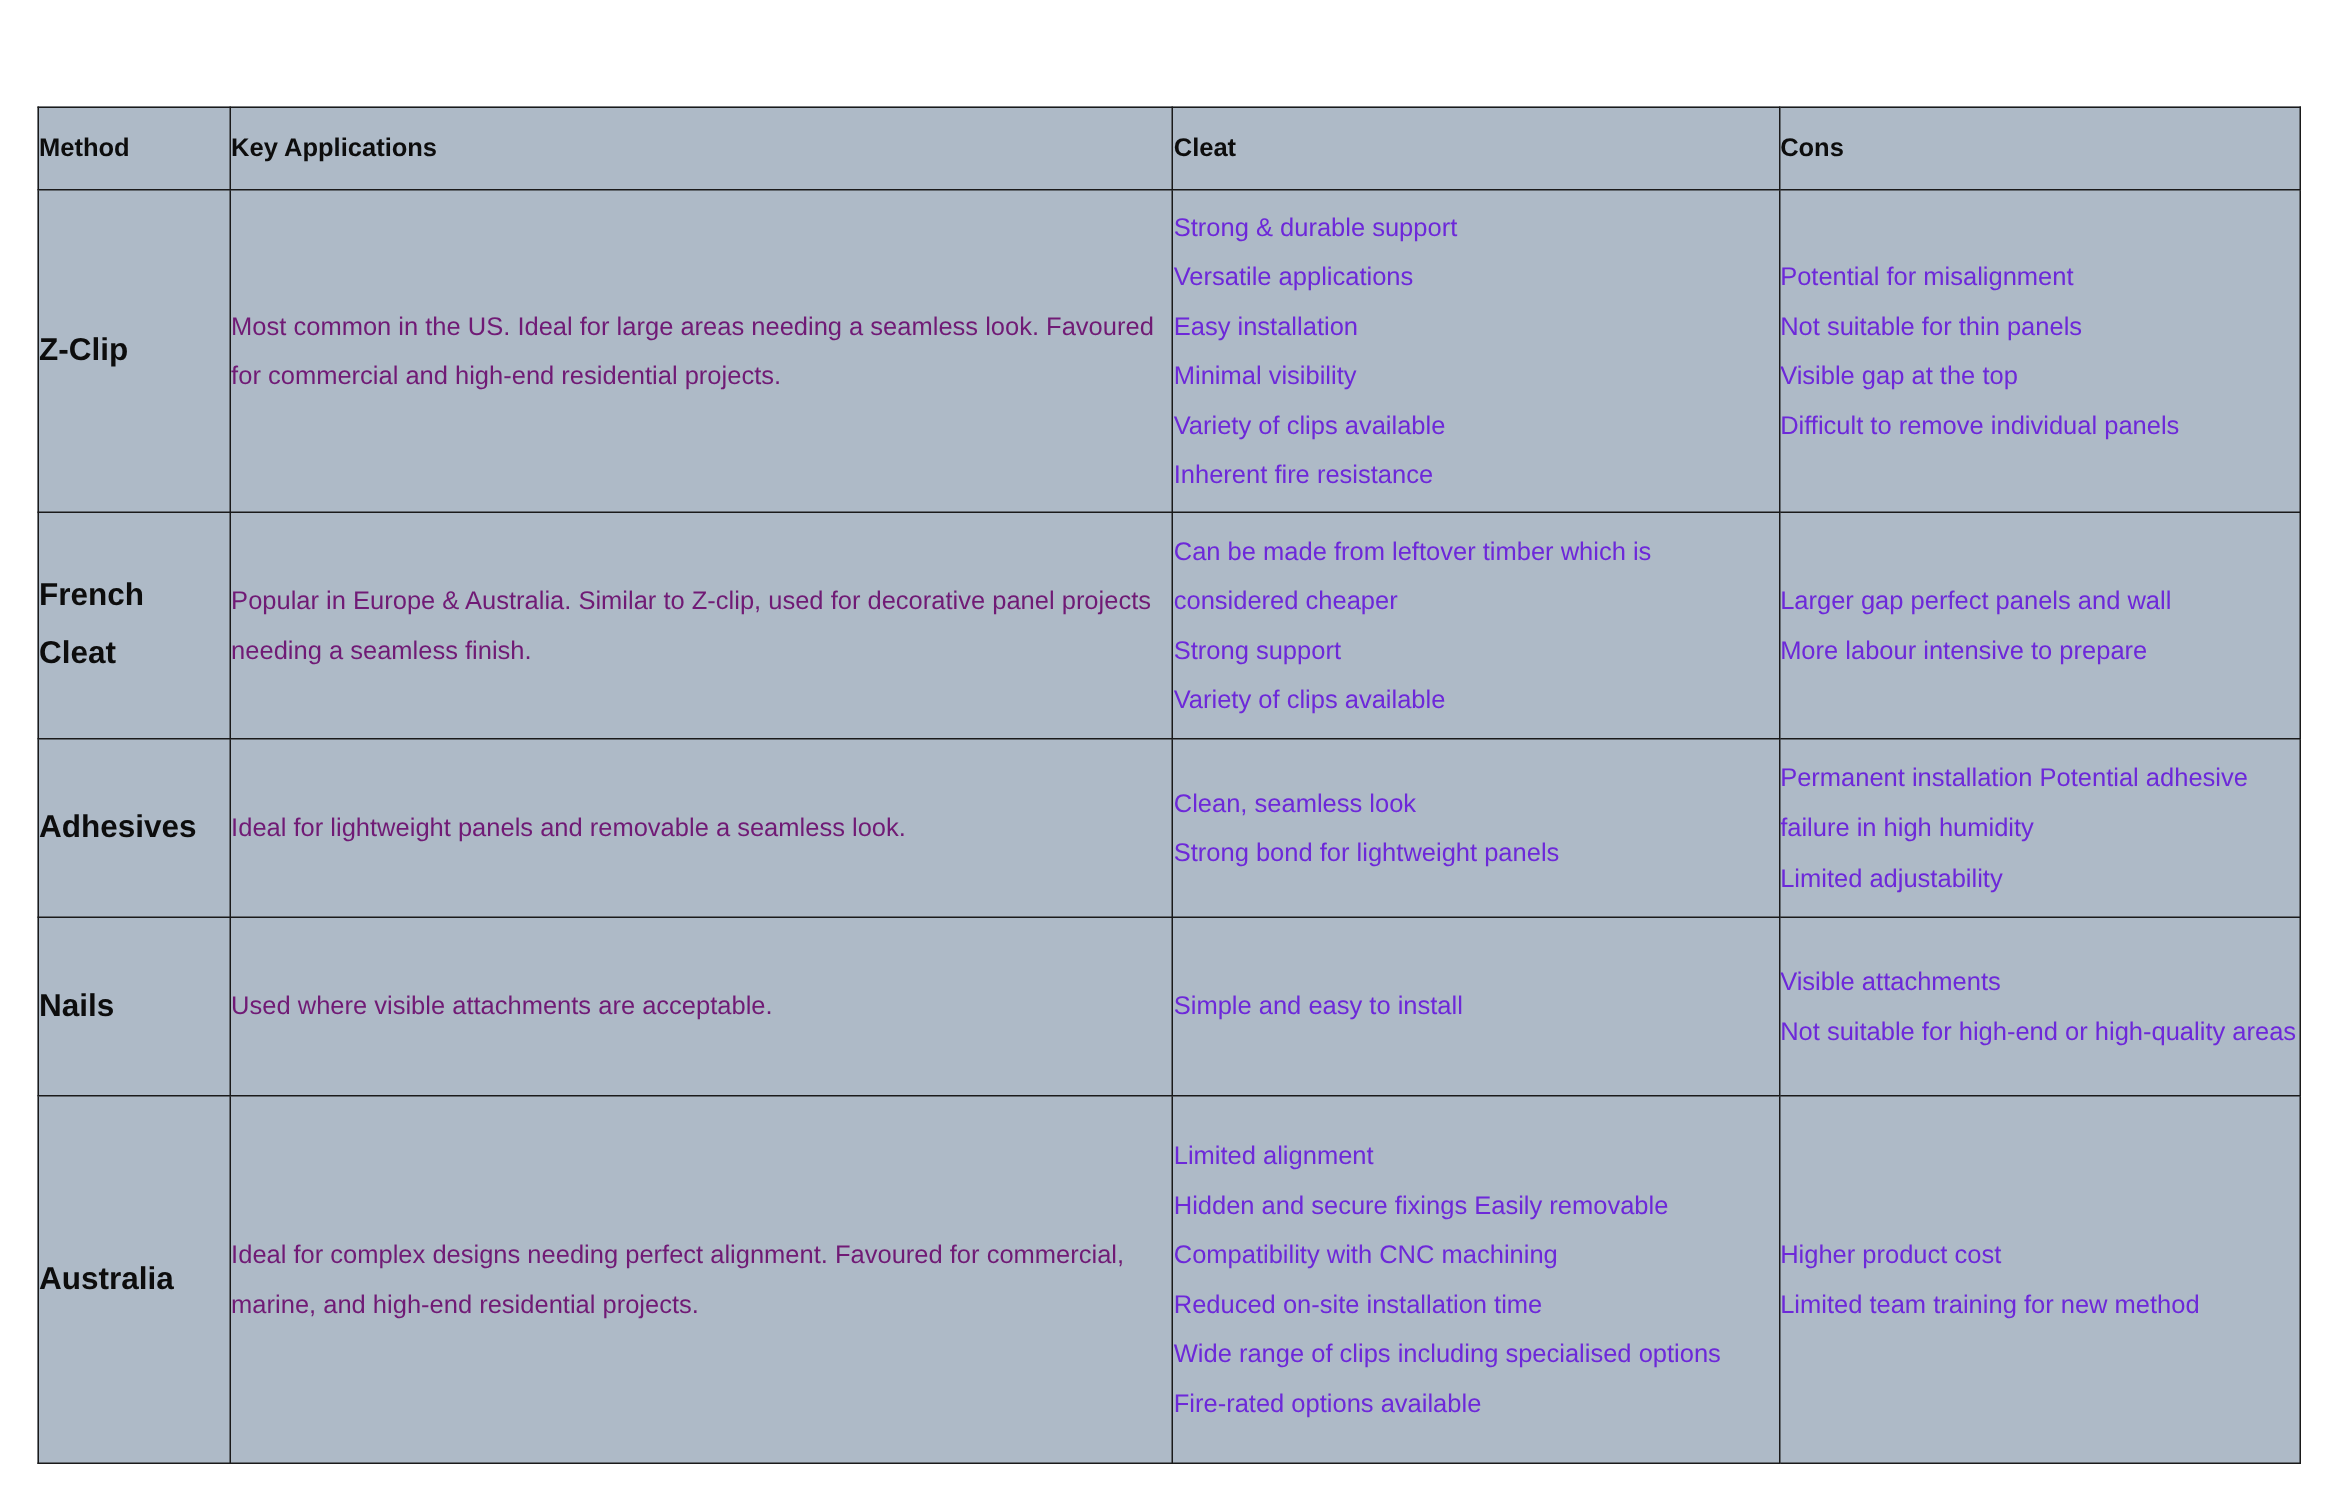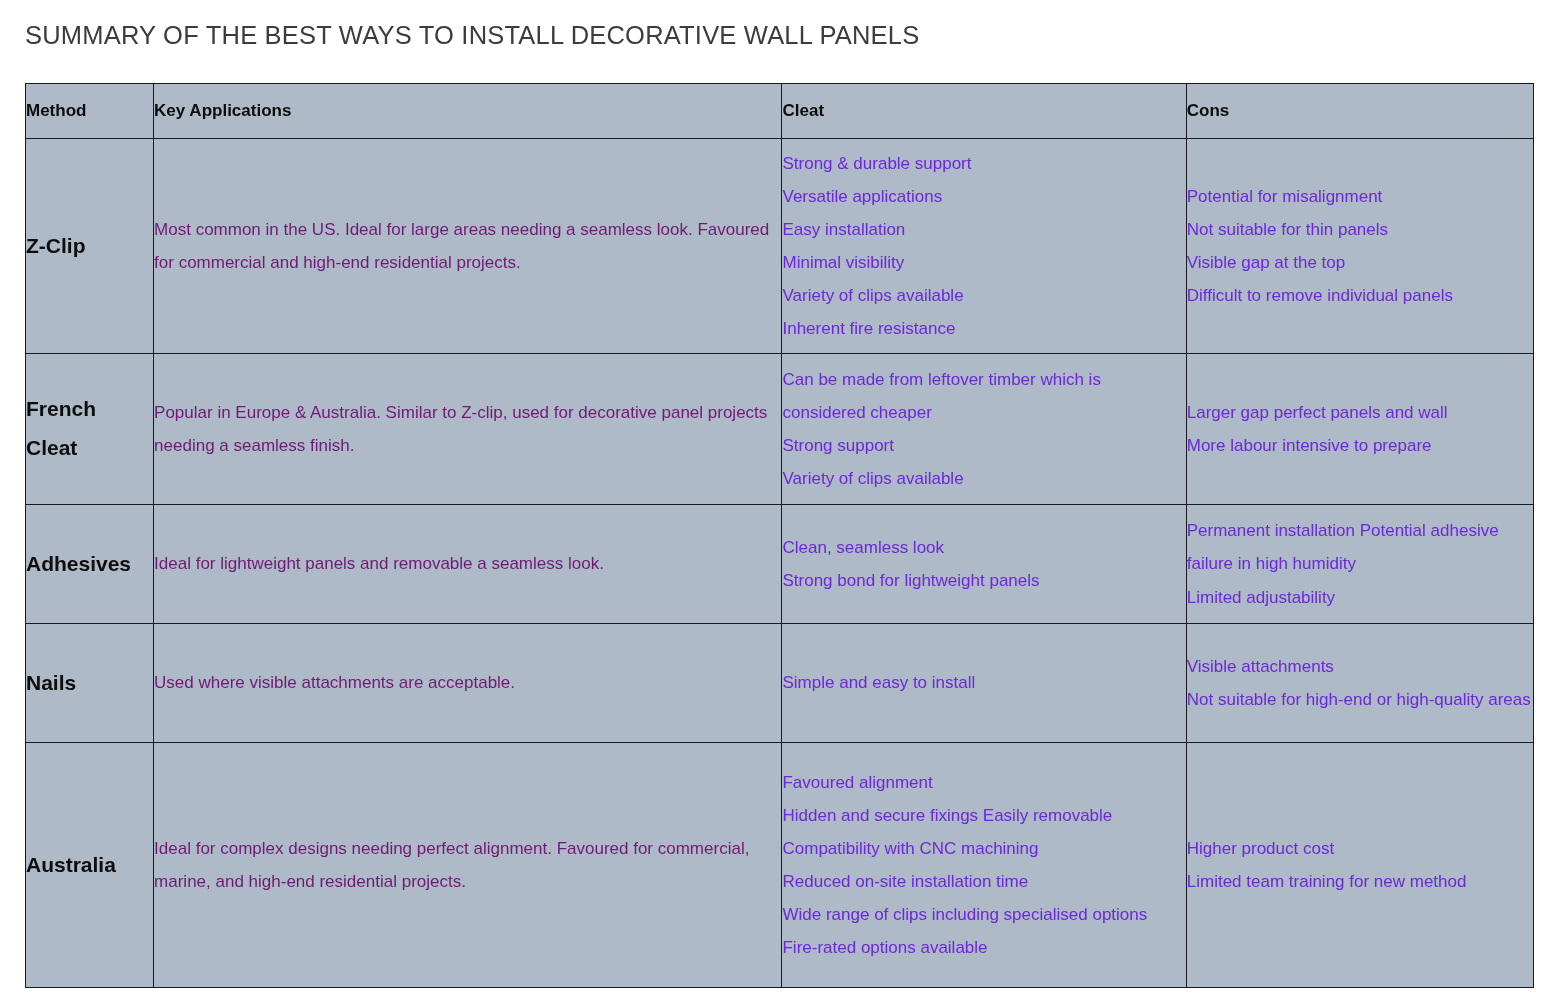--- a/index.html
+++ b/index.html
@@ -32,21 +32,20 @@
     color: #3c3c3c;
     white-space: nowrap;
     font-family: "Liberation Sans", sans-serif;
   }
 
   .table-wrap {
     position: absolute;
     left: 25px;
     top: 71px;
     width: 1195px;
-    margin-top: 12px;
   }
 
   table.summary {
     width: 1509px;
     border-collapse: collapse;
     table-layout: fixed;
     background: #aebac7;
   }
 
   table.summary th,
@@ -108,21 +107,20 @@
   tr.row-french   td { height: 150px; }
   tr.row-adhesive td { height: 118px; }
   tr.row-nails    td { height: 118px; }
   tr.row-fastmnt  td { height: 244px; }
 </style>
 </head>
 <body>
 
 <div class="page">
 
-  <div class="page-title">SUMMARY OF THE BEST WAYS TO INSTALL DECORATIVE WALL PANELS</div>
 
   <div class="table-wrap">
     <table class="summary">
       <colgroup>
         <col class="c-method">
         <col class="c-apps">
         <col class="c-pros">
         <col class="c-cons">
       </colgroup>
       <thead>
@@ -210,21 +208,21 @@
         </tr>
 
         <tr class="row-fastmnt">
           <td class="method-cell">
             <span class="label">Australia</span>
           </td>
           <td class="apps-cell">
             <span class="para">Ideal for complex designs needing perfect alignment. Favoured for commercial, marine, and high-end residential projects.</span>
           </td>
           <td class="list-cell">
-            <span class="line">Favoured alignment</span>
+            <span class="line">Limited alignment</span>
             <span class="line">Hidden and secure fixings Easily removable</span>
             <span class="line">Compatibility with CNC machining</span>
             <span class="line">Reduced on-site installation time</span>
             <span class="line">Wide range of clips including specialised options</span>
             <span class="line">Fire-rated options available</span>
           </td>
           <td class="list-cell">
             <span class="line">Higher product cost</span>
             <span class="line">Limited team training for new method</span>
           </td>

